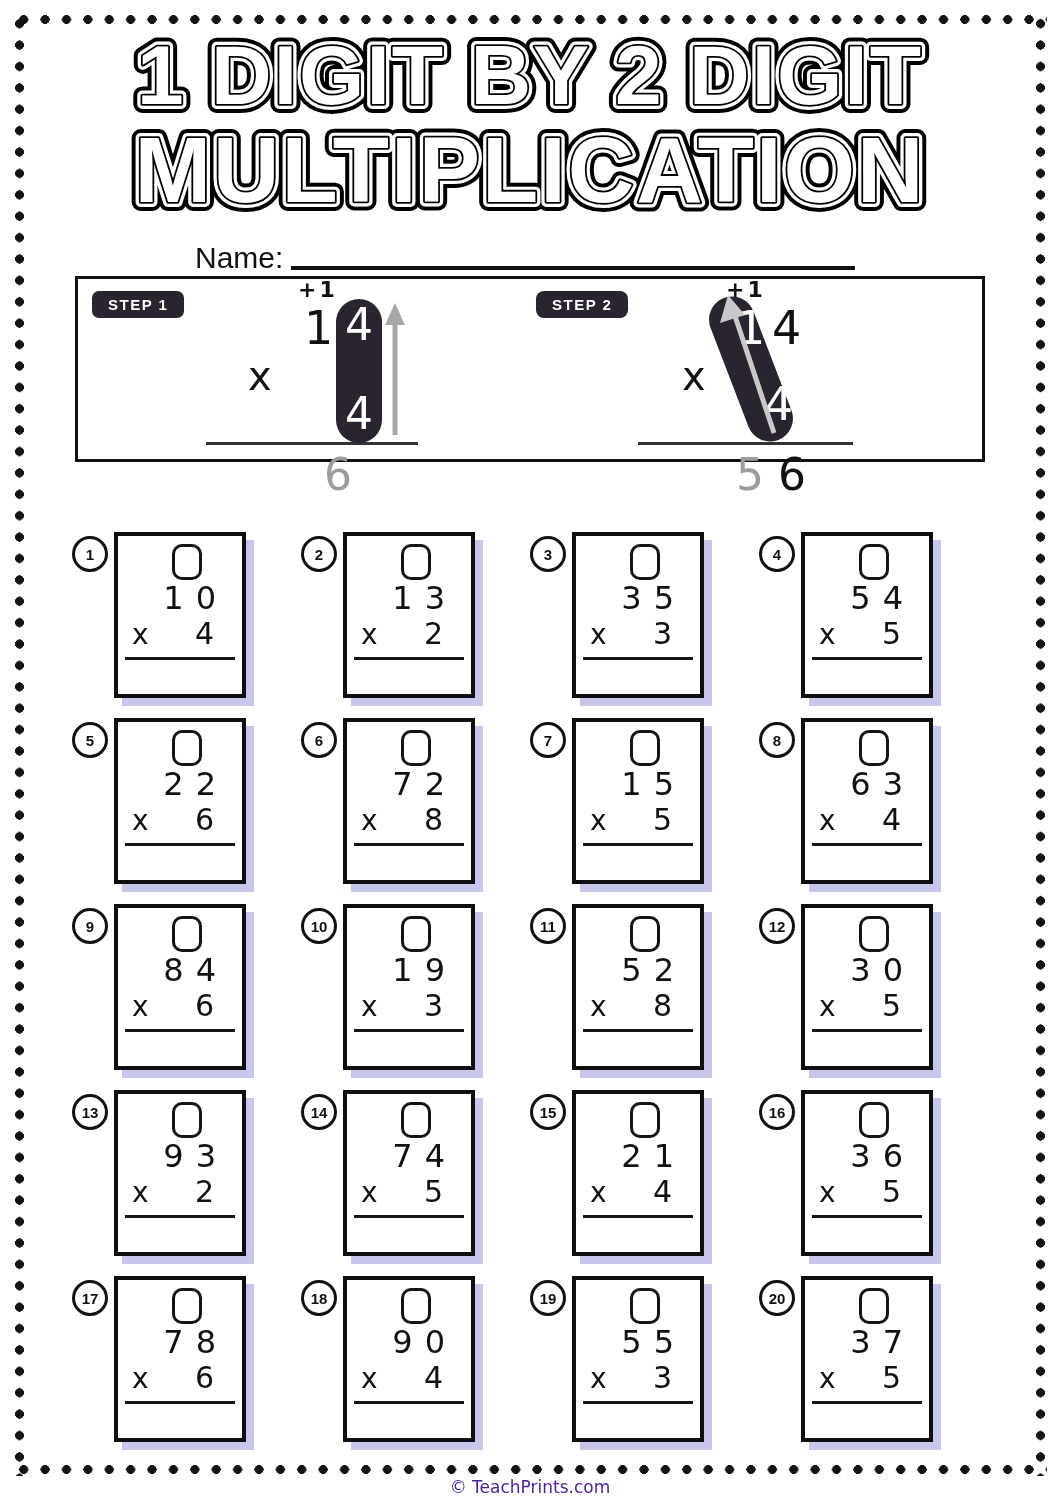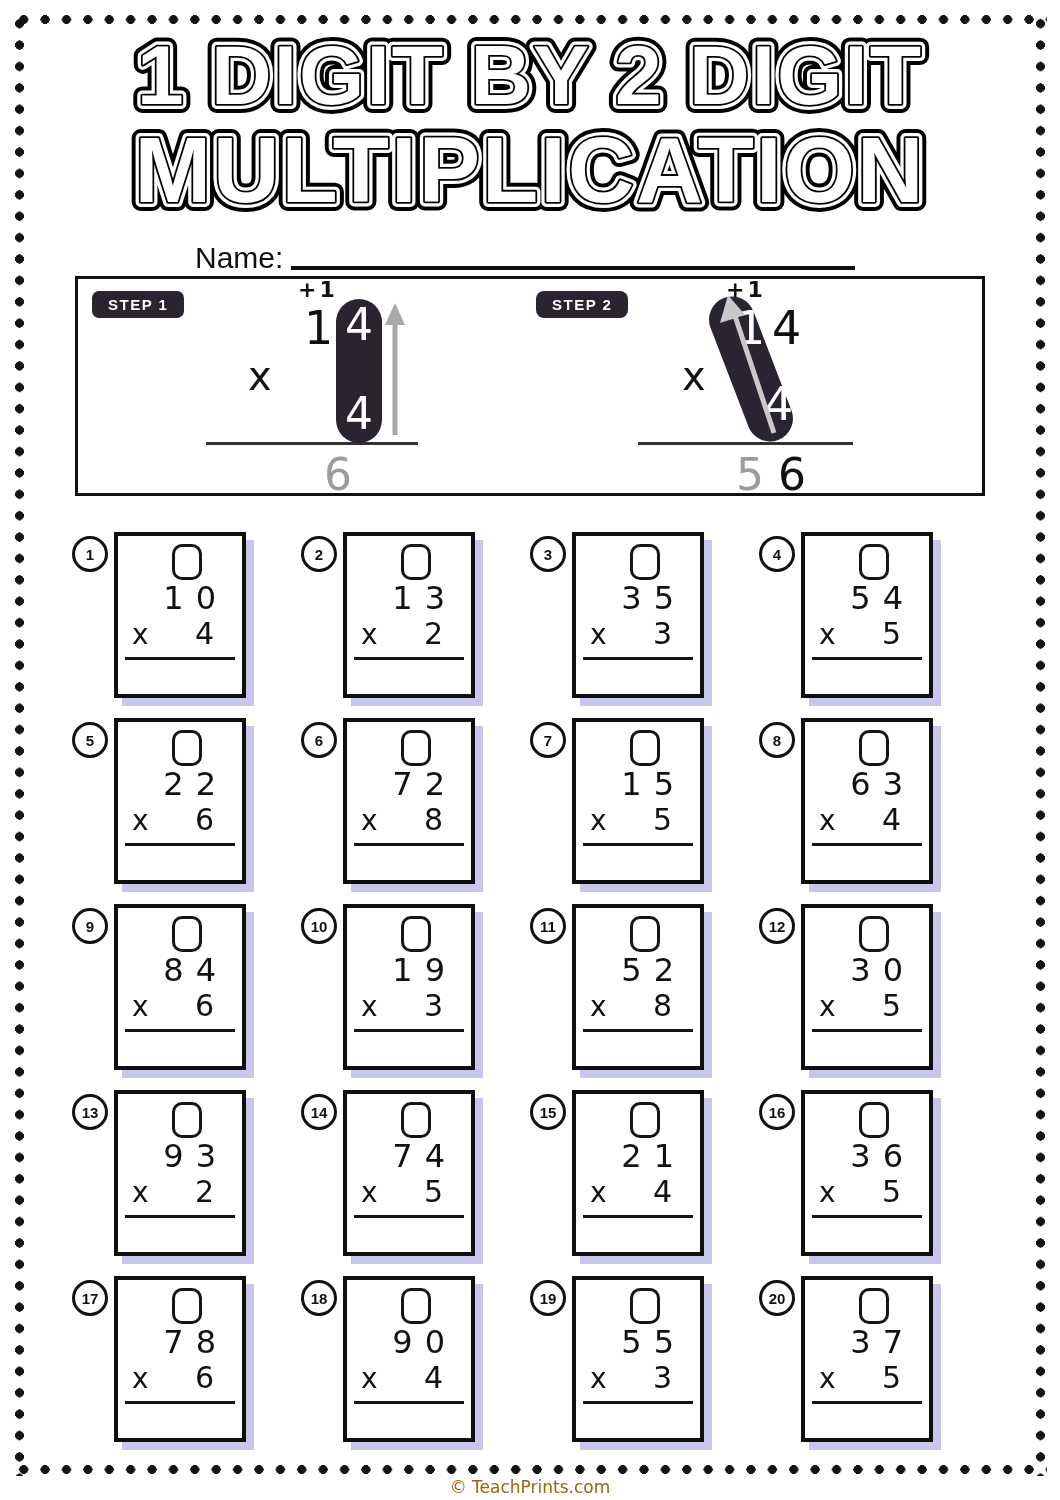--- a/index.html
+++ b/index.html
@@ -39,21 +39,21 @@
   .t-outer { fill:#000; stroke:#000; stroke-width:18px; }
   .t-mid   { fill:#fff; stroke:#fff; stroke-width:10px; }
   .t-top   { fill:#fff; stroke:#000; stroke-width:3.6px; }
 
   
   .name-row { position:absolute; left:195px; top:236px; width:660px; display:flex; align-items:flex-end; z-index:2; }
   .name-label { font-family:"Liberation Sans",sans-serif; font-weight:normal; font-size:30px; }
   .name-line { flex:1; border-bottom:4px solid #111; margin:0 0 5px 8px; height:34px; }
 
   
-  .example { position:absolute; left:75px; top:276px; width:910px; height:220px; border:3px solid #111; background:#fff; z-index:2; }
+  .example { position:absolute; left:75px; top:276px; width:910px; height:186px; border:3px solid #111; background:#fff; z-index:2; }
   .badge {
     position:absolute; background:#2a2430; color:#fff; font-weight:bold; font-size:15px;
     letter-spacing:1.5px; padding:5px 16px; border-radius:7px;
     font-family:"Liberation Sans",sans-serif;
   }
   .badge1 { left:14px; top:12px; }
   .badge2 { left:458px; top:12px;border-radius:8px; }
   .ex-carry { position:absolute; font-size:22px; font-weight:bold; letter-spacing:3px; }
   .c1 { left:220px; top:-2px; }
   .c2 { left:648px; top:-2px; }
@@ -108,21 +108,21 @@
     margin:8px auto 0; transform:translateX(7px); background:#fff;
   }
   .topnum { text-align:right; padding-right:14px; font-size:32px; letter-spacing:12px; margin-top:2px; line-height:1.05; white-space:nowrap; }
   .oprow { display:flex; justify-content:space-between; align-items:baseline; padding:0 28px 0 14px; }
   .mul { font-size:28px; }
   .botnum { font-size:30px; }
   .ansline { border-top:3px solid #151515; margin:6px 7px 0; }
   .answerspace { height:28px; }
 
   
-  .footer { position:absolute; left:0; right:0; bottom:3px; text-align:center; font-size:17px; color:#a16207; z-index:2; }
+  .footer { position:absolute; left:0; right:0; bottom:3px; text-align:center; font-size:17px; color:#4c1d95; z-index:2; }
 </style>
 </head>
 <body>
 
 <div class="page">
 
   <div class="dots dots-top"></div>
   <div class="dots dots-bottom"></div>
   <div class="dots dots-left"></div>
   <div class="dots dots-right"></div>

